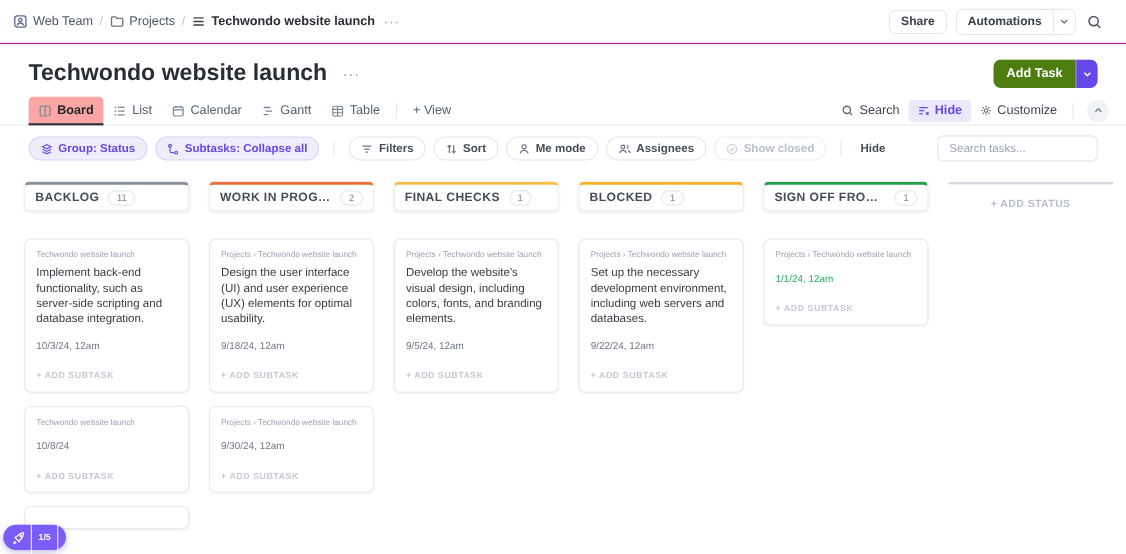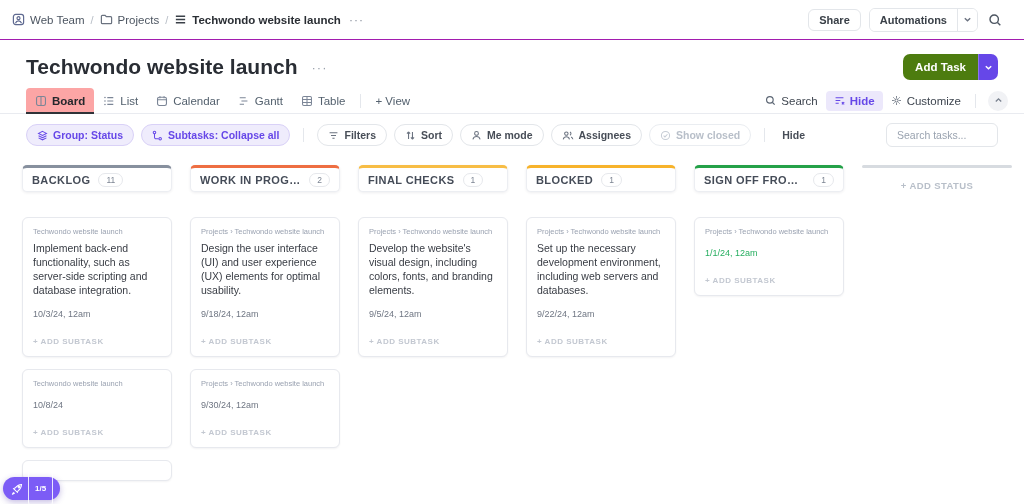--- a/index.html
+++ b/index.html
@@ -60,21 +60,21 @@
   .filterrow { display:flex; align-items:center; justify-content:space-between; padding:9px 26px 8px 26px; }
   .fl-left { display:flex; align-items:center; gap:7px; }
   .pill { display:flex; align-items:center; gap:5px; height:22px; padding:0 10px; border-radius:12px;
     font-size:10.5px; cursor:pointer; border:1px solid transparent; background:#fff; font-family:inherit; }
   .pill.purple { background:#efecfc; border-color:#d9d1f7; color:#6647e8; font-weight:bold; }
   .pill.outline { border-color:#e3e6ea; color:#474d57; font-weight:bold; }
   .pill.outline .picon { color:#6b7380; }
   .pill.disabled { border-color:#eaedf1; color:#b8bfc9; font-weight:bold; }
   .pill.disabled .picon { color:#c6ccd5; }
   .plain-label { font-size:10.5px; font-weight:bold; color:#474d57; cursor:pointer; padding:0 4px; }
-  .search-tasks { width:112px; height:24px; border:1px solid #e3e6ea; border-radius:6px; padding:0 10px;
+  .search-tasks { width:146px; height:24px; border:1px solid #e3e6ea; border-radius:6px; padding:0 10px;
     font-size:10.5px; color:#3a4048; outline:none; font-family:inherit; }
   .search-tasks::placeholder { color:#9aa3b0; }
 
   
   .board { display:flex; align-items:flex-start; padding:10px 0 0 22px; gap:18px; height:354px; }
   .col { width:150px; flex:0 0 150px; }
   .col-header { background:#fff; border:1px solid #eceef2; border-top:3px solid #87909e;
     border-radius:5px; box-shadow:0 1px 3px rgba(20,20,40,.07); height:27px;
     display:flex; align-items:center; padding:0 9px; gap:8px; cursor:pointer; }
   .col-title { font-size:11px; font-weight:bold; letter-spacing:.4px; color:#454c58;

